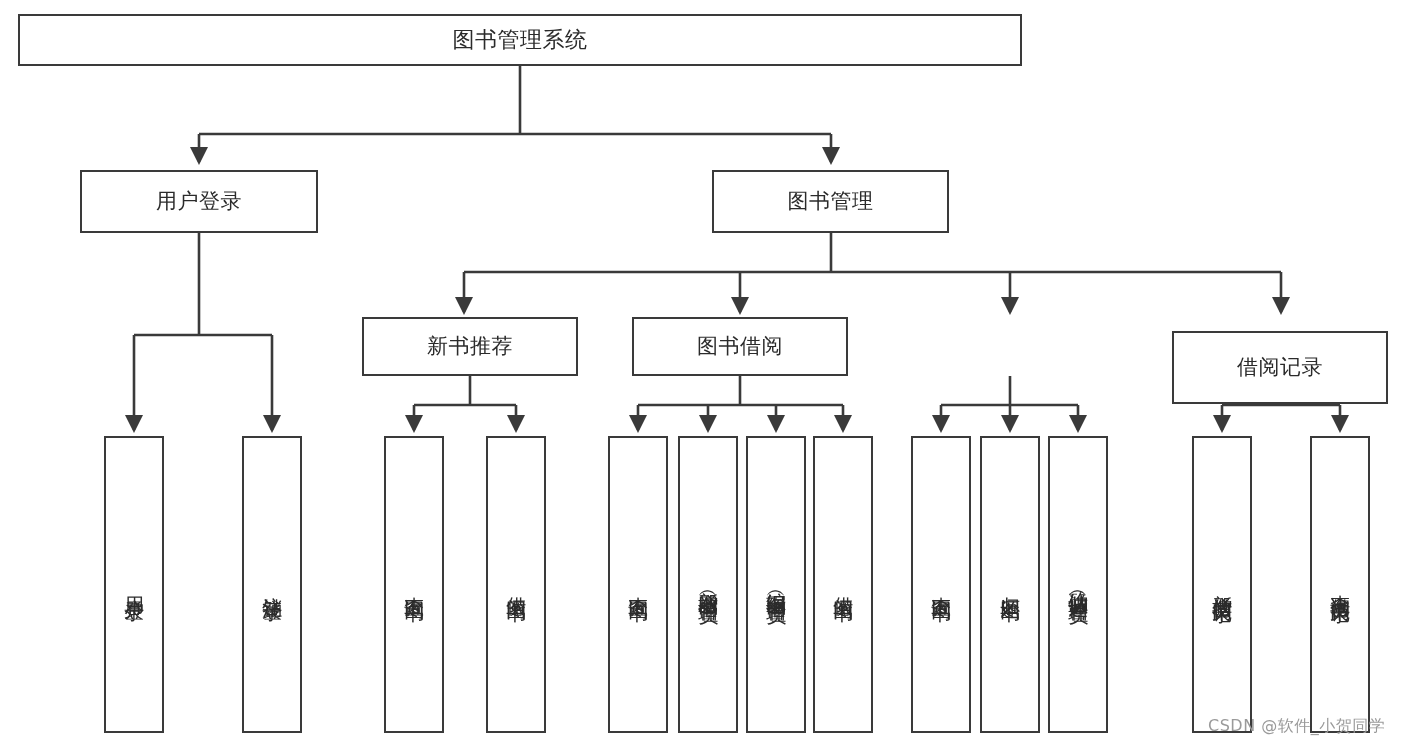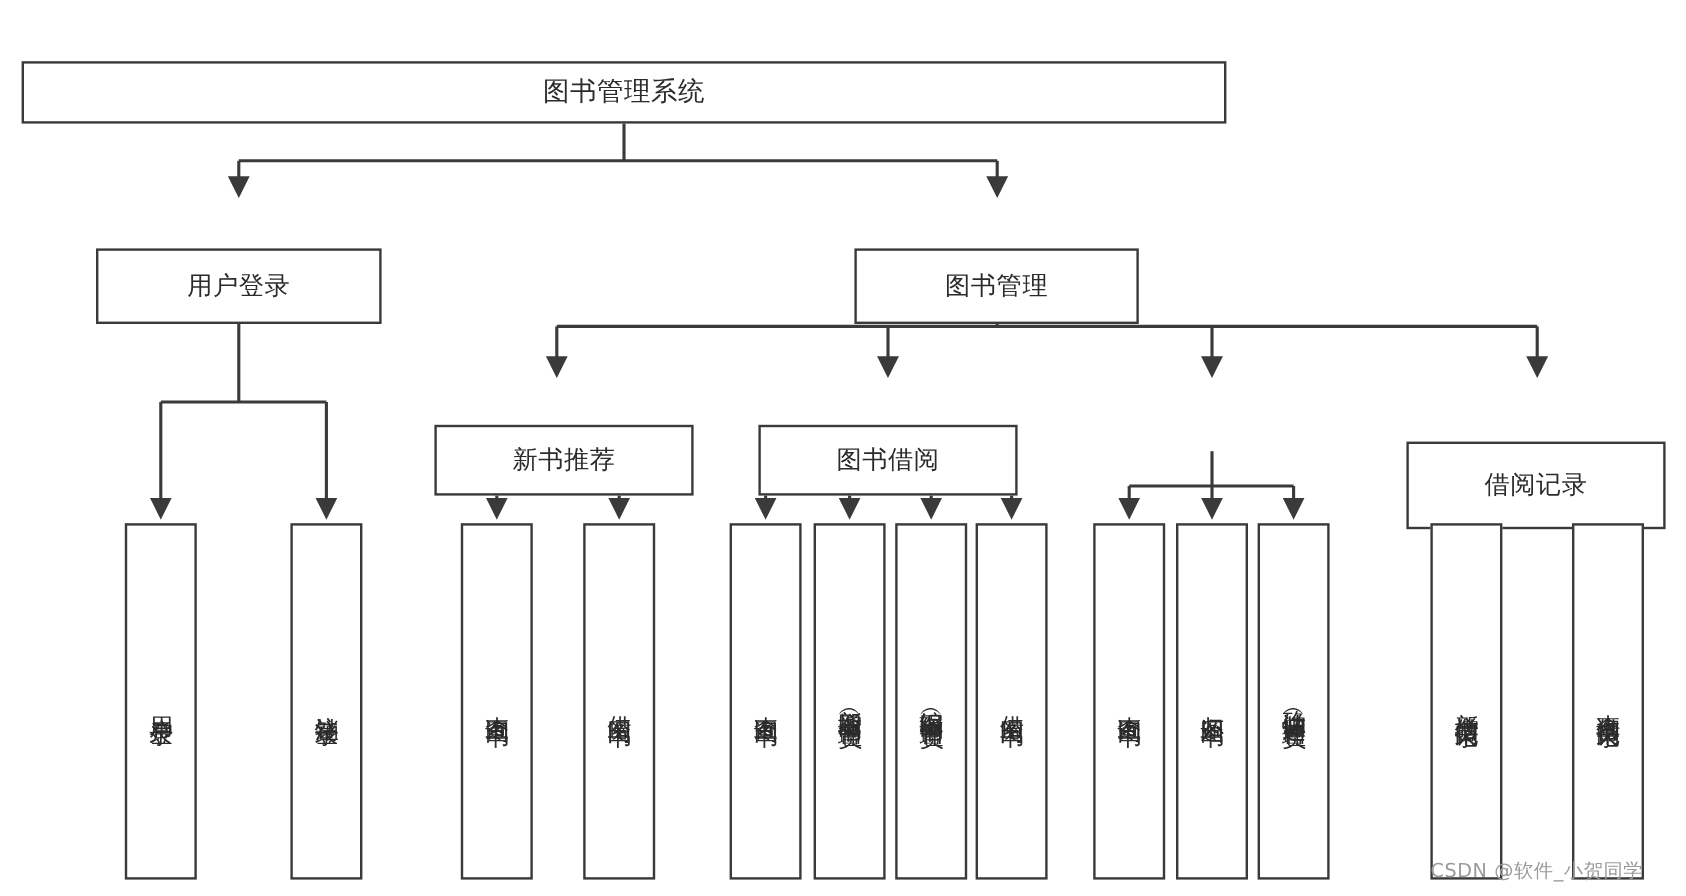--- a/index.html
+++ b/index.html
@@ -36,21 +36,20 @@
     display: flex;
     align-items: center;
     justify-content: center;
     text-align: center;
     line-height: 1.18;
   }
   .node.horizontal {
     writing-mode: horizontal-tb;
     font-size: 21px;
     letter-spacing: 0.5px;
-    margin-top: 37px;
   }
   .node.vertical {
     writing-mode: vertical-rl;
     text-orientation: upright;
     font-size: 20px;
     letter-spacing: 2px;
     padding: 6px 2px;
   }
   .node.vertical .vlabel {
     display: block;
@@ -180,15 +179,15 @@
     <span class="vlabel">确认归还（管理员）</span>
   </div>
 
   <div class="node vertical" style="left:1192px; top:436px; width:60px; height:297px;">
     <span class="vlabel">新增借阅记录</span>
   </div>
   <div class="node vertical" style="left:1310px; top:436px; width:60px; height:297px;">
     <span class="vlabel">查询借阅记录</span>
   </div>
 
-  <div class="watermark" style="left:1192px; top:716px;">CSDN @软件_小贺同学</div>
+  <div class="watermark" style="left:1192px; top:716px;padding-left:16px;">CSDN @软件_小贺同学</div>
 
 </div>
 
 </body></html>

